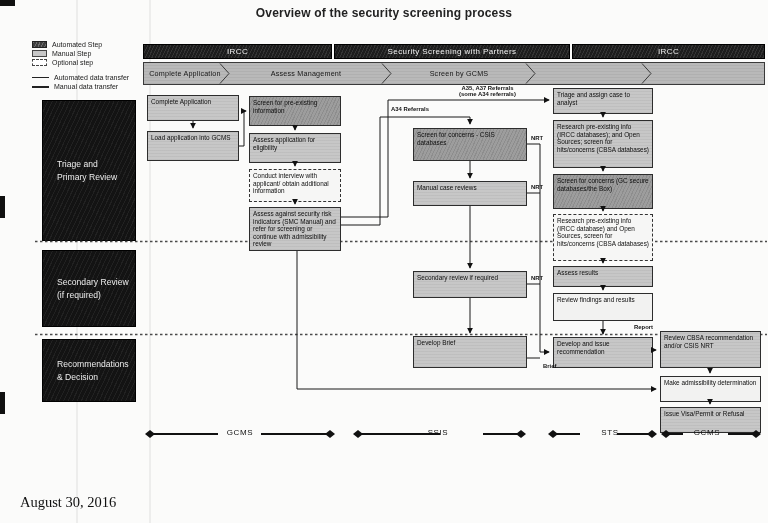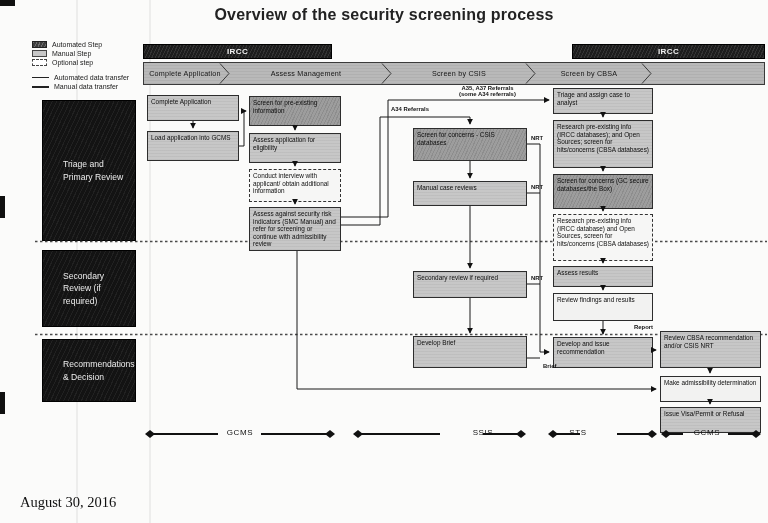--- a/index.html
+++ b/index.html
@@ -4,46 +4,46 @@
 <style>
   :root{
     --dark:#1c1c1c; --manual-fill:#c7c7c7; --automated-fill:#9d9d9d;
     --phase-fill:#b9b9b9; --page:#fbfbfa; --ink:#141414;
   }
   html,body{margin:0;padding:0;}
   body{width:768px;height:523px;background:var(--page);font-family:"Liberation Sans",sans-serif;overflow:hidden;}
   #page{position:relative;width:768px;height:523px;}
   .abs{position:absolute;text-align:right;}
   
-  #title{left:0;top:6px;width:768px;text-align:center;font-size:16px;font-weight:600;color:#222;letter-spacing:.2px;}
+  #title{left:0;top:6px;width:768px;text-align:center;font-size:12px;font-weight:600;color:#222;letter-spacing:.2px;}
   #date{left:20px;top:494px;font-family:"Liberation Serif",serif;font-size:14.5px;color:#101010;}
   
   .lg-row{position:absolute;left:32px;height:9px;display:flex;align-items:center;gap:5px;}
   .lg-sw{width:15px;height:7px;box-sizing:border-box;flex:0 0 auto;}
   .lg-sw.auto{background:#3e3e3e;background-image:repeating-linear-gradient(115deg,rgba(255,255,255,.25) 0 1px,transparent 1px 3px);border:1px solid #222;}
   .lg-sw.man{background:var(--manual-fill);border:1px solid #444;}
   .lg-sw.opt{background:#fff;border:1px dashed #444;}
   .lg-line{width:17px;height:0;border-top:1px solid #222;flex:0 0 auto;}
   .lg-line.thick{border-top-width:2px;}
   .lg-label{font-size:7px;color:#1a1a1a;white-space:nowrap;}
   
   .hbar{position:absolute;top:44px;height:15px;background:#1d1d1d;background-image:repeating-linear-gradient(115deg,rgba(255,255,255,.10) 0 1px,transparent 1px 3px);
-        border:1px solid #000;color:#f2f2f2;font-size:8px;font-weight:bold;letter-spacing:.4px;
+        border:1px solid #000;color:#f2f2f2;font-size:8px;font-weight:normal;letter-spacing:.4px;
         display:flex;align-items:center;justify-content:center;box-sizing:border-box;}
   
   #phasebar{left:143px;top:62px;width:622px;height:23px;background:var(--phase-fill);
         background-image:repeating-linear-gradient(0deg,rgba(0,0,0,.05) 0 1px,transparent 1px 3px);
         border:1px solid #3a3a3a;box-sizing:border-box;}
   .phase-label{position:absolute;top:62px;height:23px;display:flex;align-items:center;justify-content:center;
         font-size:7.2px;color:#161616;letter-spacing:.2px;}
   
   .lane{position:absolute;left:42px;width:94px;background:#131313;
         background-image:repeating-linear-gradient(115deg,rgba(255,255,255,.06) 0 1px,transparent 1px 4px);
         color:#ececec;font-size:8.6px;line-height:1.45;display:flex;align-items:center;box-sizing:border-box;
-        padding-left:20px;padding-right:6px;border:1px solid #000;}
+        padding-left:14px;padding-right:6px;border:1px solid #000;}
   #lane4{position:absolute;left:45px;top:417px;width:92px;font-size:8.2px;line-height:1.35;color:#111;}
   
   .bx{position:absolute;box-sizing:border-box;border:1px solid #2d2d2d;padding:2px 3px;
       font-size:6.4px;line-height:1.18;color:#0e0e0e;overflow:hidden;}
   .bx.manual{background:var(--manual-fill);background-image:repeating-linear-gradient(0deg,rgba(0,0,0,.045) 0 1px,transparent 1px 3px);}
   .bx.automated{background:var(--automated-fill);background-image:repeating-linear-gradient(115deg,rgba(0,0,0,.10) 0 1px,transparent 1px 3px);}
   .bx.optional{background:#f6f6f5;border:1px dashed #333;}
   .bx.plain{background:#f2f2f1;}
   
   .elabel{position:absolute;font-size:5.9px;color:#111;white-space:nowrap;font-weight:600;}
@@ -83,27 +83,27 @@
       <span class="lg-line"></span>
       <span class="lg-label">Automated data transfer</span>
     </div>
     <div class="lg-row" style="top:82px">
       <span class="lg-line thick"></span>
       <span class="lg-label">Manual data transfer</span>
     </div>
   </div>
 
   <div class="hbar" style="left:143px;width:189px">IRCC</div>
+  <div class="hbar" style="left:334px;width:236px">Security Screening with Partners</div>
   <div class="hbar" style="left:572px;width:193px">IRCC</div>
 
   <div class="abs" id="phasebar"></div>
   <div class="phase-label" style="left:145px;width:80px">Complete Application</div>
   <div class="phase-label" style="left:227px;width:158px">Assess Management</div>
-  <div class="phase-label" style="left:389px;width:140px">Screen by CSIS</div>
-  <div class="phase-label" style="left:533px;width:112px">Screen by CBSA</div>
+  <div class="phase-label" style="left:389px;width:140px">Screen by GCMS</div>
 
   <div class="lane" style="top:100px;height:141px">Triage and Primary Review</div>
   <div class="lane" style="top:339px;height:63px">Recommendations &amp; Decision</div>
   <div class="lane" style="top:250px;height:77px">Secondary Review (if required)</div>
 
   <svg width="768" height="523">
     <line x1="35" y1="241.5" x2="767" y2="241.5" stroke="#4a4a4a" stroke-width="1.4" stroke-dasharray="2.5,2.5"></line>
     <line x1="35" y1="334.5" x2="767" y2="334.5" stroke="#4a4a4a" stroke-width="1.4" stroke-dasharray="2.5,2.5"></line>
   </svg>
 
@@ -204,17 +204,17 @@
     <span>(some A34 referrals)</span>
   </div>
   <div class="elabel" style="left:391px;top:106px">A34 Referrals</div>
   <div class="elabel" style="left:531px;top:135px">NRT</div>
   <div class="elabel" style="left:531px;top:184px">NRT</div>
   <div class="elabel" style="left:531px;top:275px">NRT</div>
   <div class="elabel" style="left:634px;top:324px">Report</div>
   <div class="elabel" style="left:543px;top:363px">Brief</div>
 
   <div class="syslabel" style="left:217px;width:46px">GCMS</div>
-  <div class="syslabel" style="left:461px;width:44px">SSIS</div>
-  <div class="syslabel" style="left:560px;width:36px">STS</div>
+  <div class="syslabel" style="left:416px;width:44px">SSIS</div>
+  <div class="syslabel" style="left:592px;width:36px">STS</div>
   <div class="syslabel" style="left:684px;width:46px">GCMS</div>
 
 </div>
 
 </body></html>

